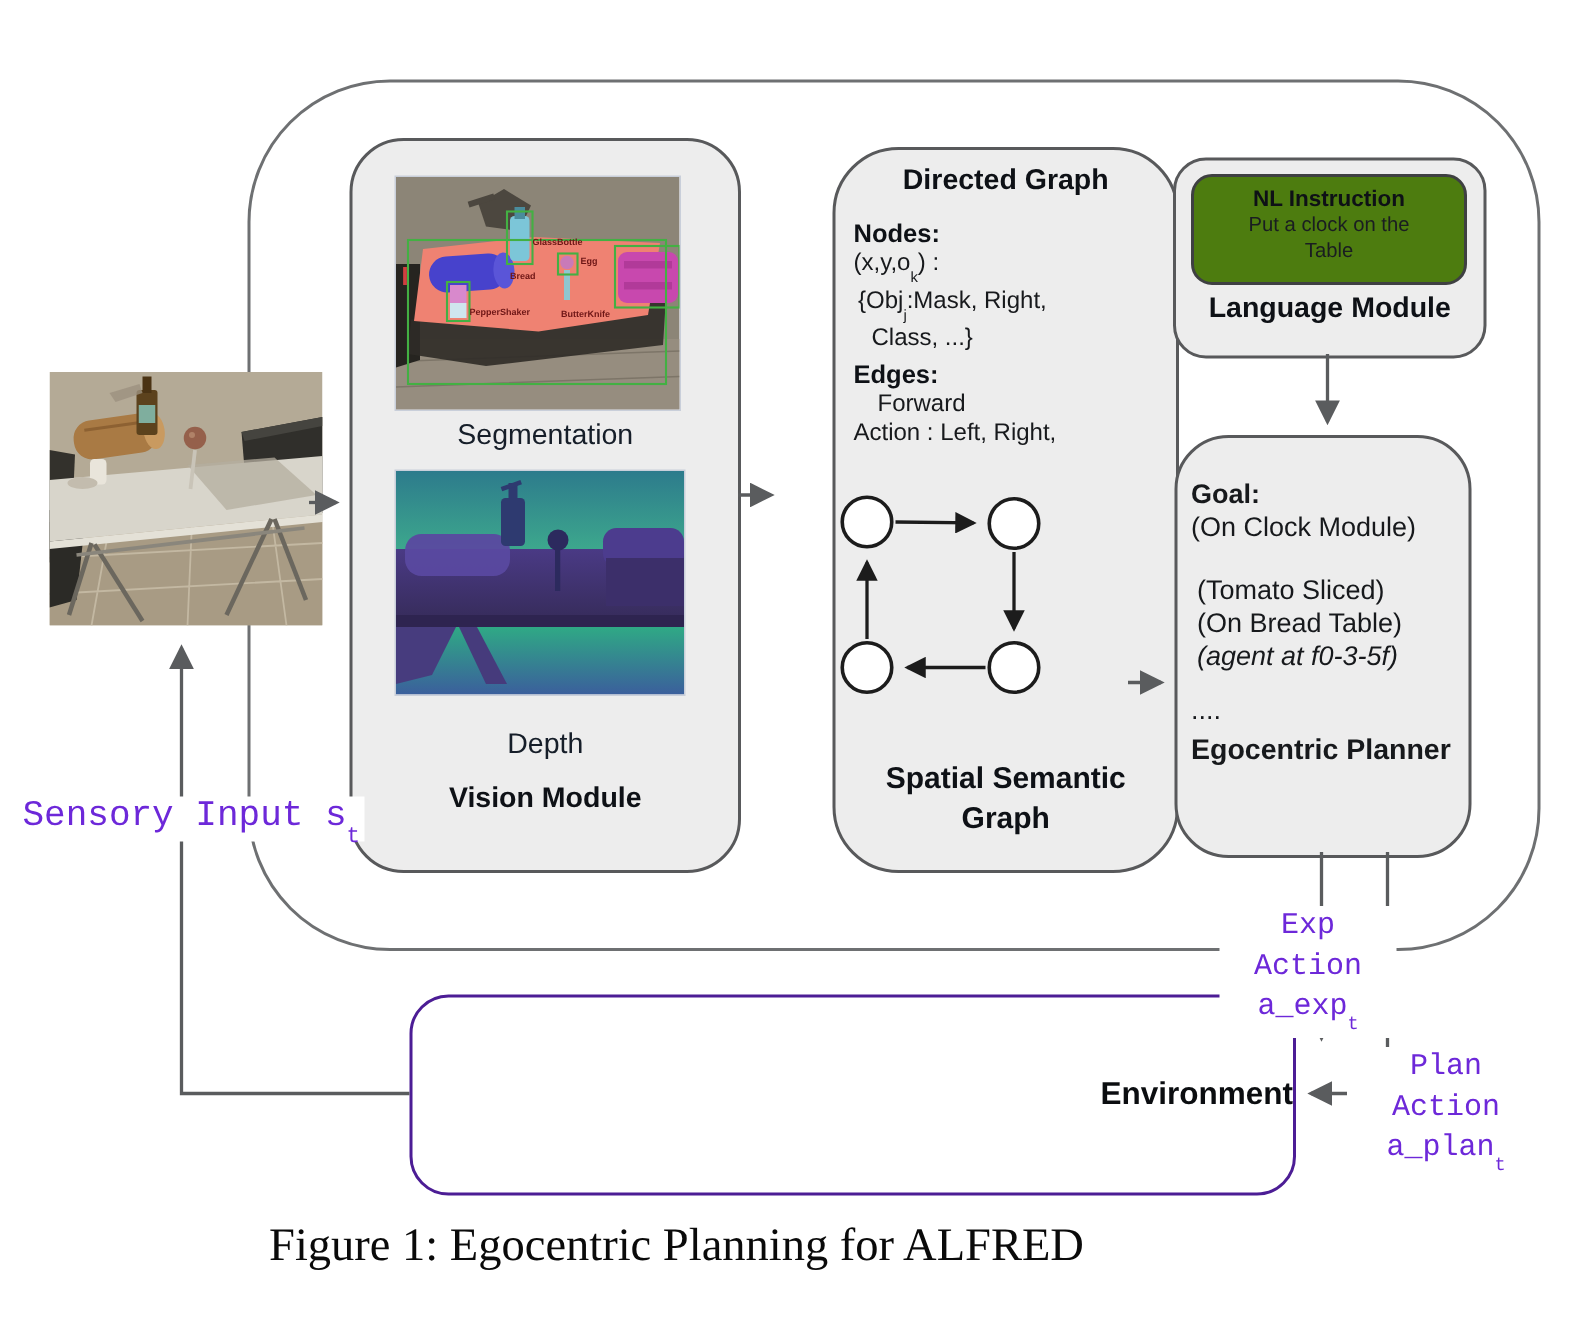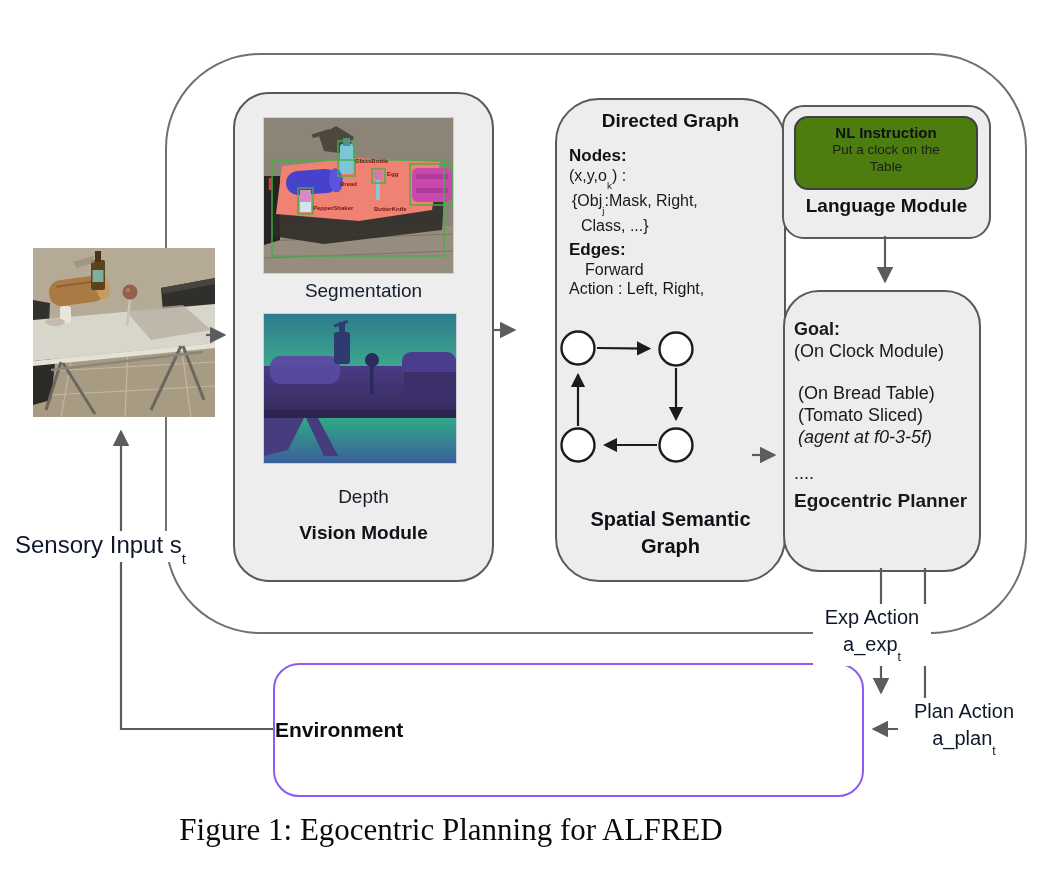--- a/index.html
+++ b/index.html
@@ -11,28 +11,28 @@
          border-radius:95px;background:#fff;z-index:0;}
   
   .module{background:#ededed;border:2px solid #58595b;z-index:1;}
   .vision{left:233px;top:92px;width:257px;height:486px;border-radius:36px;}
   .graphbox{left:523px;top:98px;width:227px;height:480px;border-radius:44px;margin-left:32px;}
   .lm{left:782px;top:105px;width:205px;height:130px;border-radius:22px;}
   .nl{left:10px;top:9px;width:180px;height:70px;border-radius:14px;border:2.5px solid #3f4042;
       background:#4d7c0f;position:absolute;}
   .planner{left:783px;top:290px;width:194px;height:278px;border-radius:36px;}
   .env{left:273px;top:663px;width:587px;height:130px;border-radius:26px;background:#fff;
-       border:2px solid #8b5cf6;z-index:1;display:flex;align-items:center;justify-content:flex-start;}
+       border:2px solid #4c1d95;z-index:1;display:flex;align-items:center;justify-content:flex-end;}
   
   .title{font-weight:bold;font-size:19px;color:#0e1116;text-align:center;}
   .body16{font-size:16px;line-height:19px;color:#17191c;}
   .b17{font-weight:bold;font-size:17px;color:#0e1116;}
   .center{text-align:center;width:100%;}
   sub.s{font-size:0.62em;position:relative;top:0.38em;}
-  .serif{font-family:Liberation Sans, sans-serif;color:#0f172a;}
+  .serif{font-family:Liberation Mono, monospace;color:#6d28d9;}
   .imgframe{border:1px solid #c9cfda;z-index:2;}
   .whitebg{background:#fff;padding:0 3px;z-index:4;}
   .overlay{position:absolute;left:0;top:0;z-index:3;pointer-events:none;}
   .caption{left:0;top:812px;width:902px;text-align:center;font-size:31px;color:#0a0a0a;
            font-family:"Liberation Serif",serif;z-index:4;}
   .envtitle{font-weight:bold;font-size:21px;color:#0b0d10;}
   .planner-inner{position:absolute;left:9px;top:26px;width:180px;font-size:18px;line-height:22px;color:#17191c;}
   .nl-title{font-weight:bold;font-size:15px;text-align:center;margin-top:6px;color:#0e1116;}
   .nl-body{font-size:13.5px;text-align:center;line-height:17px;color:#1a1d21;}
 </style>
@@ -145,22 +145,22 @@
       <div class="nl-body">Table</div>
     </div>
     <div class="abs title center" style="top:88px;">Language Module</div>
   </div>
 
   <div class="abs module planner">
     <div class="planner-inner">
       <div style="font-weight:bold;">Goal:</div>
       <div>(On Clock Module)</div>
       <div style="height:20px;"></div>
+      <div style="padding-left:4px;">(Tomato Sliced)</div>
       <div style="padding-left:4px;">(On Bread Table)</div>
-      <div style="padding-left:4px;">(Tomato Sliced)</div>
       <div style="padding-left:4px;font-style:italic;">(agent at f0-3-5f)</div>
       <div style="height:14px;"></div>
       <div>....</div>
       <div style="height:6px;"></div>
       <div style="font-weight:bold;font-size:19px;">Egocentric Planner</div>
     </div>
   </div>
 
   <div class="abs env">
     <span class="envtitle">Environment</span>

